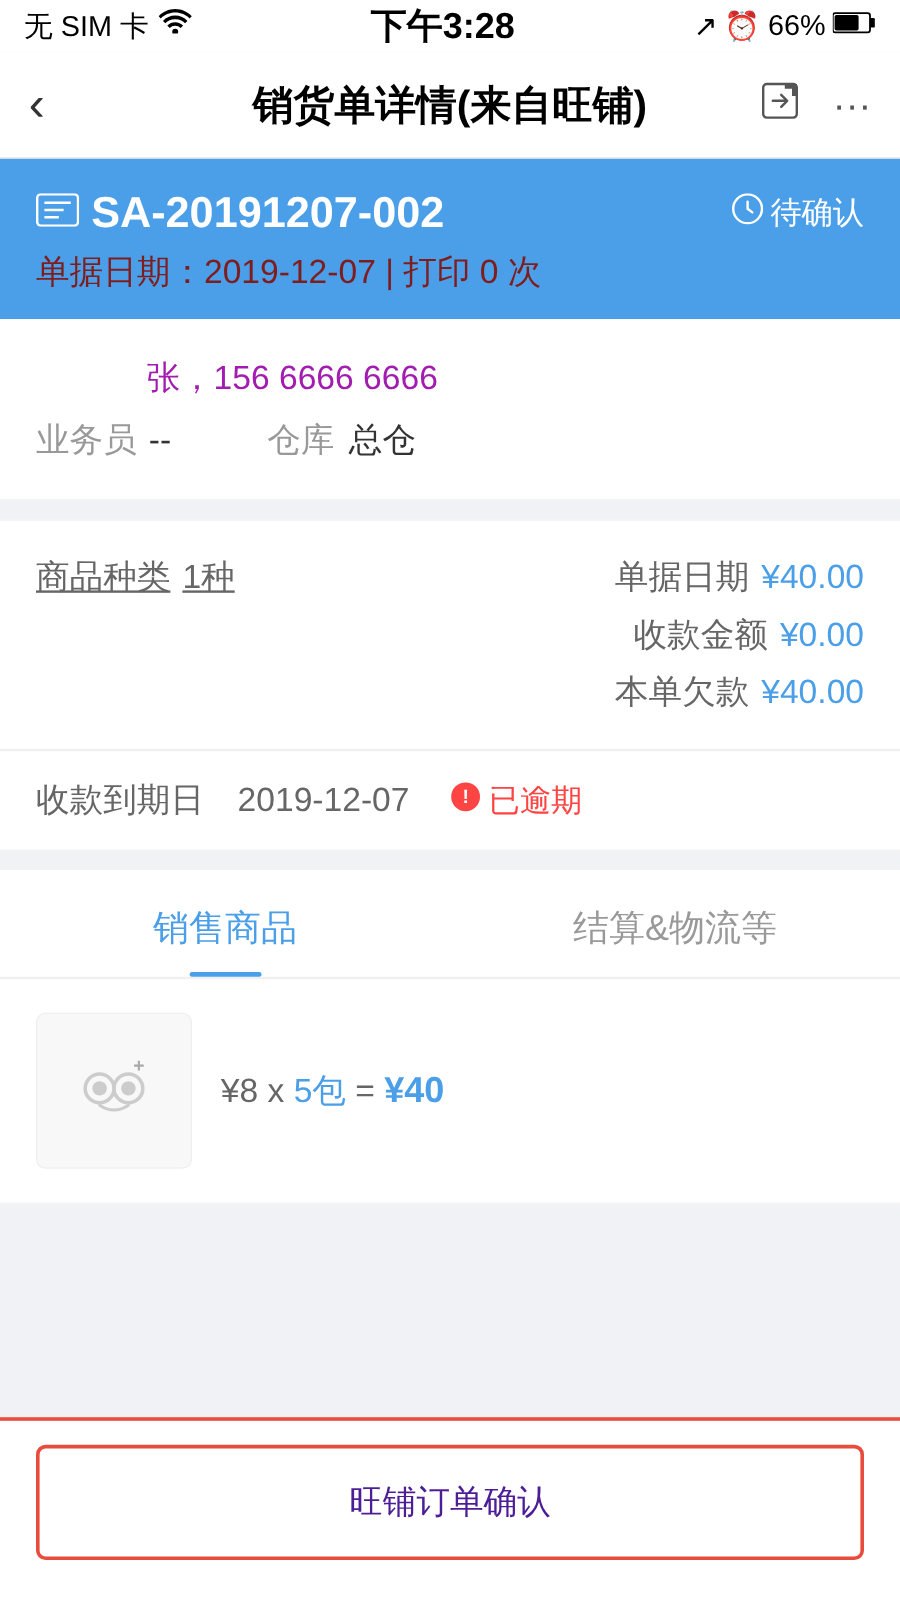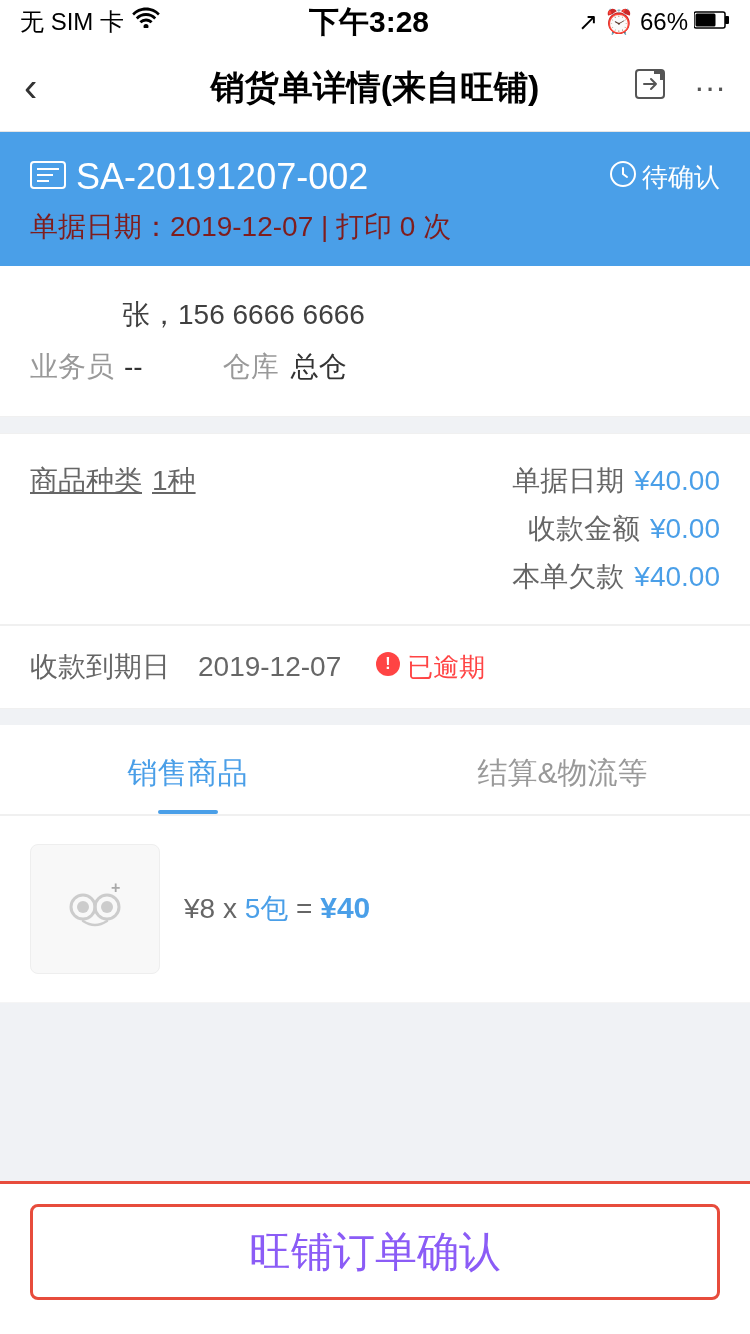--- a/index.html
+++ b/index.html
@@ -75,21 +75,21 @@
       flex-direction: column;
       gap: 10px;
     }
     .order-header-top {
       display: flex;
       justify-content: space-between;
       align-items: center;
     }
     .order-id {
       font-size: 36px;
-      font-weight: normal;
+      font-weight: bold;
       color: #fff;
       display: flex;
       align-items: center;
       gap: 10px;
     }
     .order-status {
       font-size: 26px;
       color: #fff;
       display: flex;
       align-items: center;
@@ -124,21 +124,21 @@
       flex-shrink: 0;
     }
     .avatar svg { width: 46px; height: 46px; }
     .customer-phone {
       font-size: 38px;
       font-weight: 600;
       color: #222;
     }
     .customer-name {
       font-size: 28px;
-      color: #404040;
+      color: #a21caf;
       margin-left: 92px;
       margin-bottom: 14px;
     }
     .customer-info-row {
       display: flex;
       align-items: center;
       font-size: 28px;
       color: #666;
       margin-left: 0;
     }
@@ -288,22 +288,22 @@
       background: #fff;
       padding: 20px 30px 34px;
       border-top: 3px solid #e74c3c;
     }
     .confirm-btn {
       width: 100%;
       height: 96px;
       background: #fff;
       border: 3px solid #e74c3c;
       border-radius: 8px;
-      font-size: 42px;
-      color: #8b5cf6;
+      font-size: 28px;
+      color: #4c1d95;
       cursor: pointer;
       display: flex;
       align-items: center;
       justify-content: center;
     }
 
     
   </style>
 </head>
 <body>

